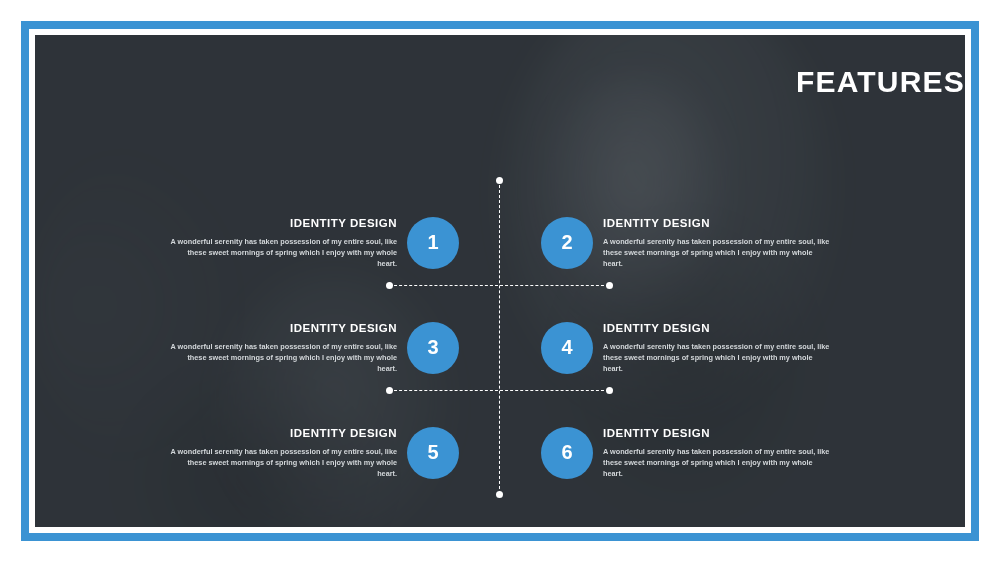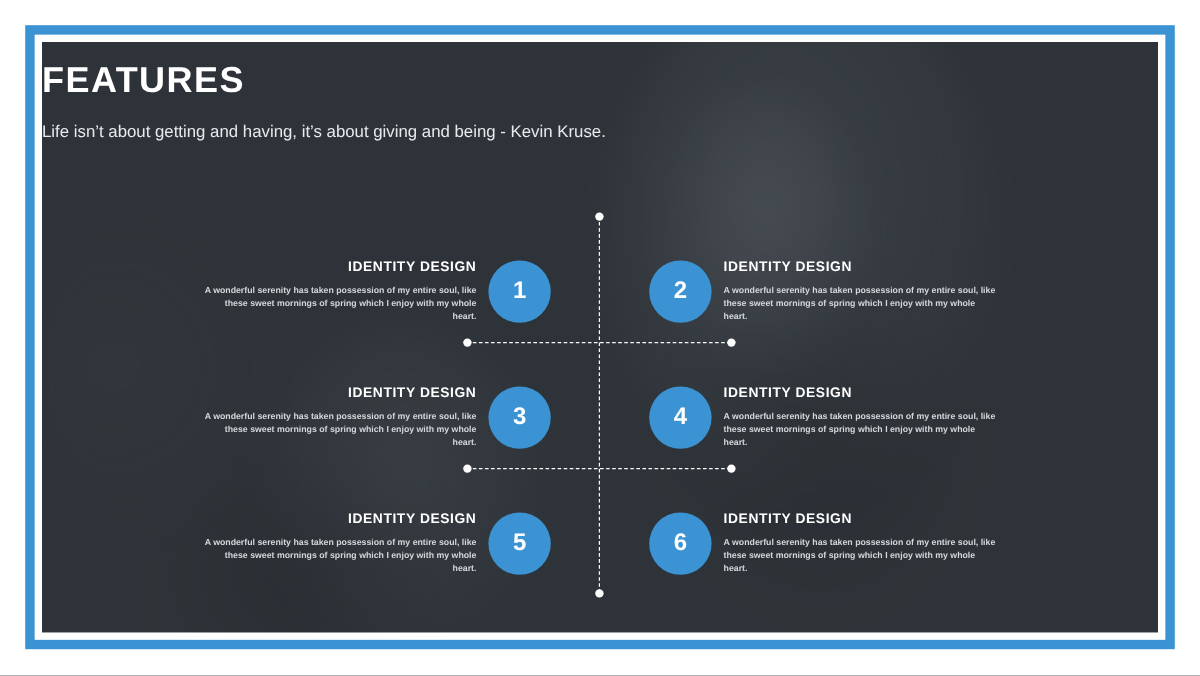--- a/index.html
+++ b/index.html
@@ -69,21 +69,21 @@
     left:0px; top:120px;
     width:200px; height:300px;
     background:radial-gradient(ellipse at 30% 50%, rgba(120,130,140,0.08), rgba(0,0,0,0) 75%);
   }
   .overlay-tint {
     position:absolute; inset:0;
     background:rgba(44,49,54,0.55);
   }
 
   
-  .header { position:absolute; left:0; right:0; top:16px; text-align:left; z-index:5; }
+  .header { position:absolute; left:0; right:0; top:30px; text-align:right; z-index:5; }
   .slide-title {
     font-size:30px;
     font-weight:bold;
     color:#ffffff;
     letter-spacing:1.2px;
   }
   .slide-subtitle {
     margin-top:16px;
     font-size:14px;
     color:#e8eaec;
@@ -179,21 +179,20 @@
         <div class="blob bg-face-right-hair"></div>
         <div class="blob bg-face-right-face"></div>
         <div class="blob bg-face-right-shadow"></div>
         <div class="blob bg-face-left-face"></div>
         <div class="blob bg-face-left-dark"></div>
       </div>
       <div class="overlay-tint"></div>
 
       <div class="header">
         <div class="slide-title">FEATURES</div>
-        <div class="slide-subtitle">Life isn’t about getting and having, it’s about giving and being - Kevin Kruse.</div>
       </div>
 
       <div class="connectors">
         <div class="v-line"></div>
         <div class="h-line h-line-1"></div>
         <div class="h-line h-line-2"></div>
         <div class="dot dot-v-top"></div>
         <div class="dot dot-v-bottom"></div>
         <div class="dot dot-h1-left"></div>
         <div class="dot dot-h1-right"></div>

